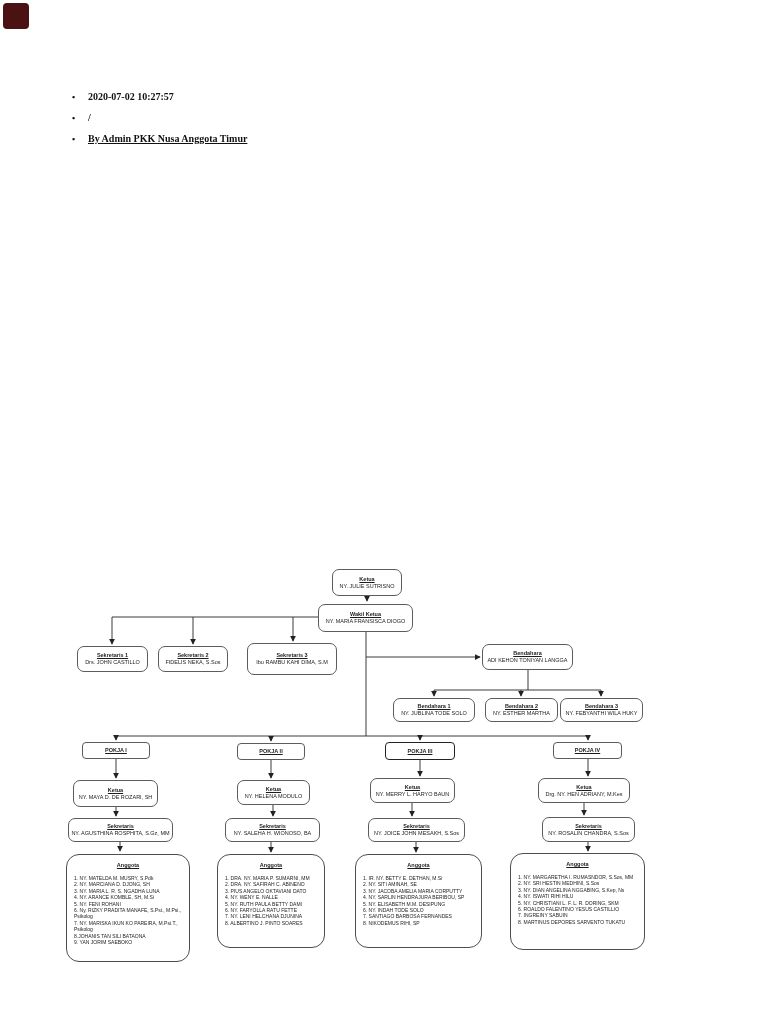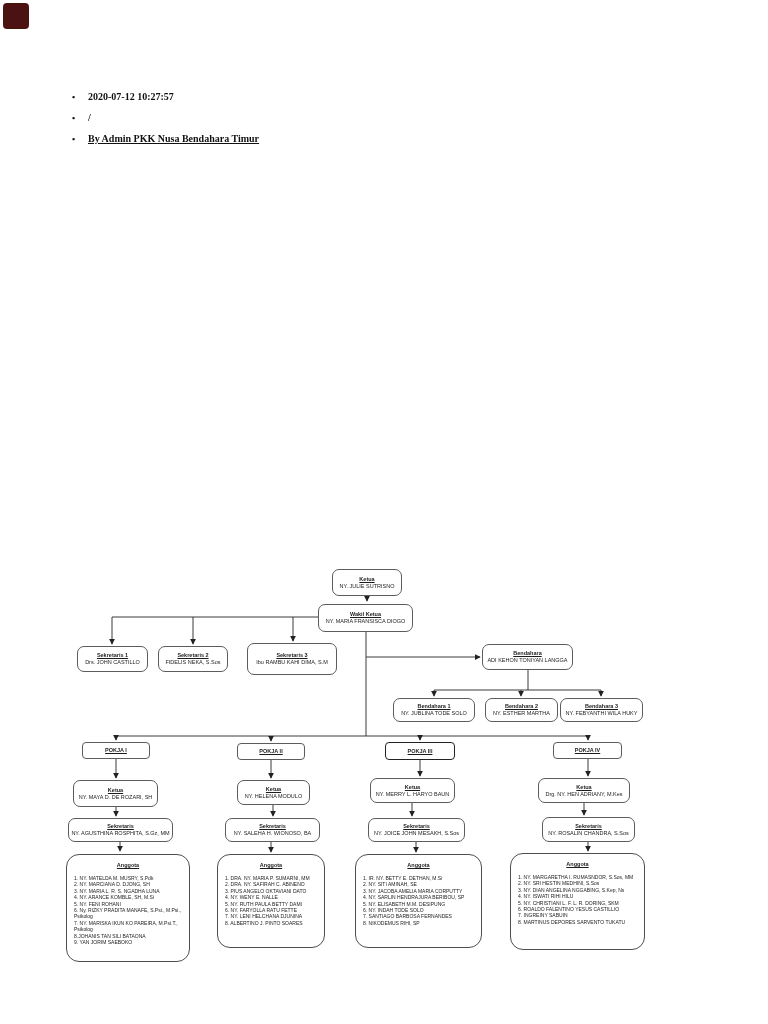--- a/index.html
+++ b/index.html
@@ -27,29 +27,29 @@
 </head>
 <body>
 
 <div class="page">
 
   <div class="corner-logo" style="background: rgb(74, 19, 17);"></div>
 
   <div class="meta">
     <div class="meta-row">
       <span class="bullet">•</span>
-      <span>2020-07-12 10:27:57</span>
+      <span>2020-07-02 10:27:57</span>
     </div>
     <div class="meta-row">
       <span class="bullet">•</span>
       <span>/</span>
     </div>
     <div class="meta-row">
       <span class="bullet">•</span>
-      <span class="meta-link">By Admin PKK Nusa Bendahara Timur</span>
+      <span class="meta-link">By Admin PKK Nusa Anggota Timur</span>
     </div>
   </div>
 
   <div class="chart">
 
     <svg class="wires" width="768" height="1024">
       <defs>
         <marker id="arw" viewBox="0 0 8 8" refX="7" refY="4" markerWidth="6" markerHeight="6" markerUnits="userSpaceOnUse" orient="auto">
           <path d="M0,0 L8,4 L0,8 Z" fill="#222"></path>
         </marker>

